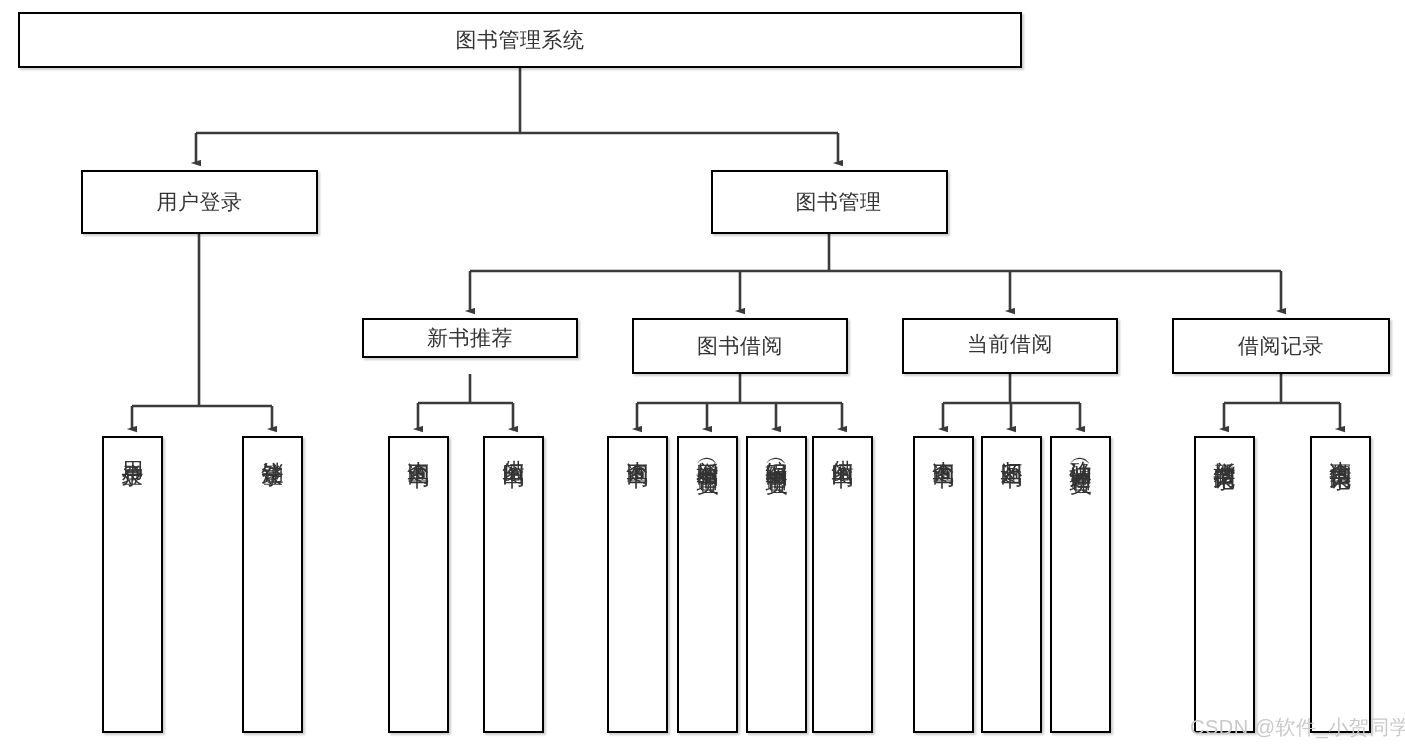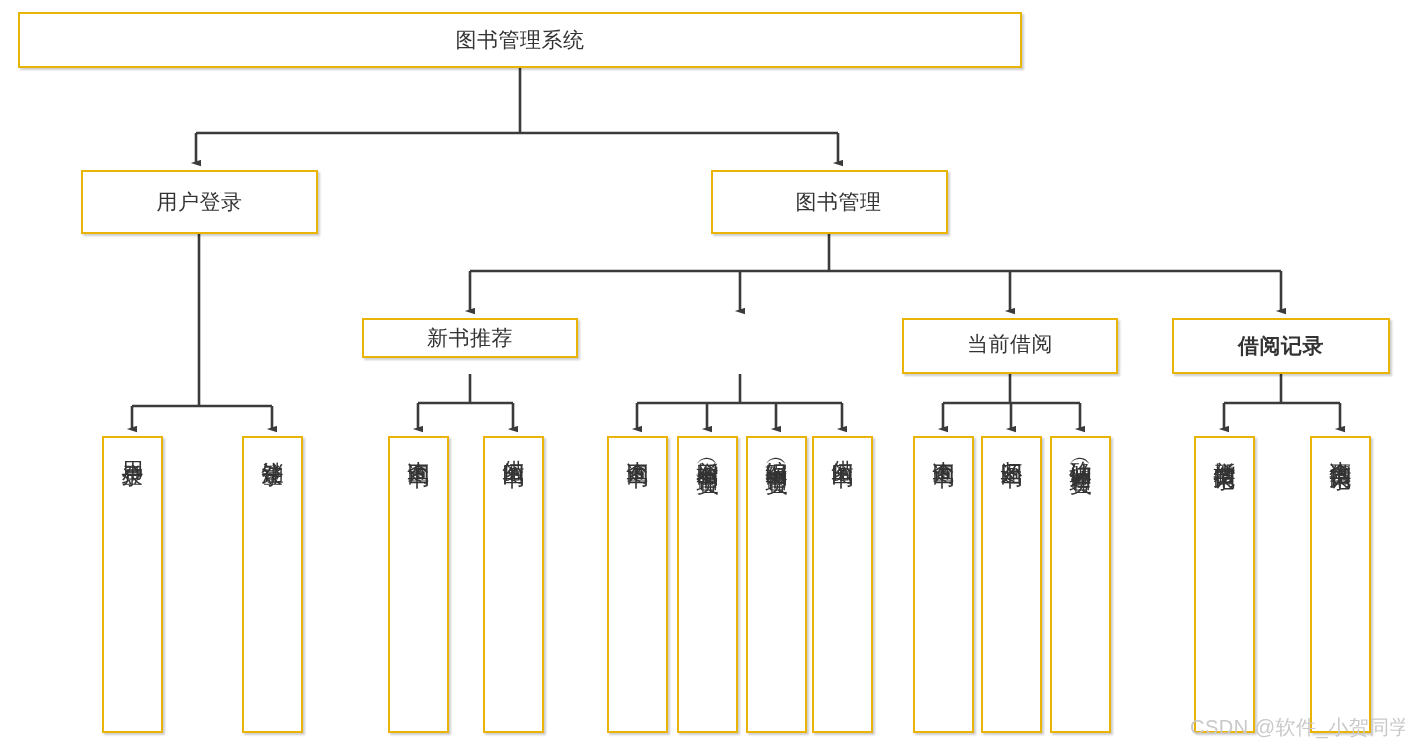--- a/index.html
+++ b/index.html
@@ -23,21 +23,21 @@
     left: 0;
     top: 0;
     width: 1405px;
     height: 747px;
     pointer-events: none;
   }
   .node {
     position: absolute;
     box-sizing: border-box;
     background: #ffffff;
-    border: 2px solid #eab308;
+    border: 2px solid #000000;
     display: flex;
     align-items: center;
     justify-content: center;
     box-shadow: 2px 2px 2px rgba(0,0,0,0.20);
     z-index: 2;
   }
   .node-label {
     color: #333333;
     font-size: 21px;
     line-height: 1.22;
@@ -129,24 +129,27 @@
   <div class="node" style="left:81px; top:170px; width:237px; height:64px;">
     <span class="node-label">用户登录</span>
   </div>
   <div class="node" style="left:711px; top:170px; width:237px; height:64px;padding-left:18px;">
     <span class="node-label">图书管理</span>
   </div>
 
   <div class="node" style="left:362px; top:318px; width:216px; height:40px;">
     <span class="node-label">新书推荐</span>
   </div>
+  <div class="node" style="left:632px; top:318px; width:216px; height:56px;">
+    <span class="node-label">图书借阅</span>
+  </div>
   <div class="node" style="left:902px; top:318px; width:216px; height:56px;font-family:Liberation Mono, monospace;">
     <span class="node-label">当前借阅</span>
   </div>
-  <div class="node" style="left:1172px; top:318px; width:218px; height:56px;font-weight:bold;">
+  <div class="node" style="left:1172px; top:318px; width:218px; height:56px;">
     <span class="node-label">借阅记录</span>
   </div>
 
   <div class="node vertical" style="left:102px; top:436px; width:61px; height:297px;">
     <span class="node-label">用户登录</span>
   </div>
   <div class="node vertical" style="left:242px; top:436px; width:61px; height:297px;">
     <span class="node-label">注销登录</span>
   </div>
 

